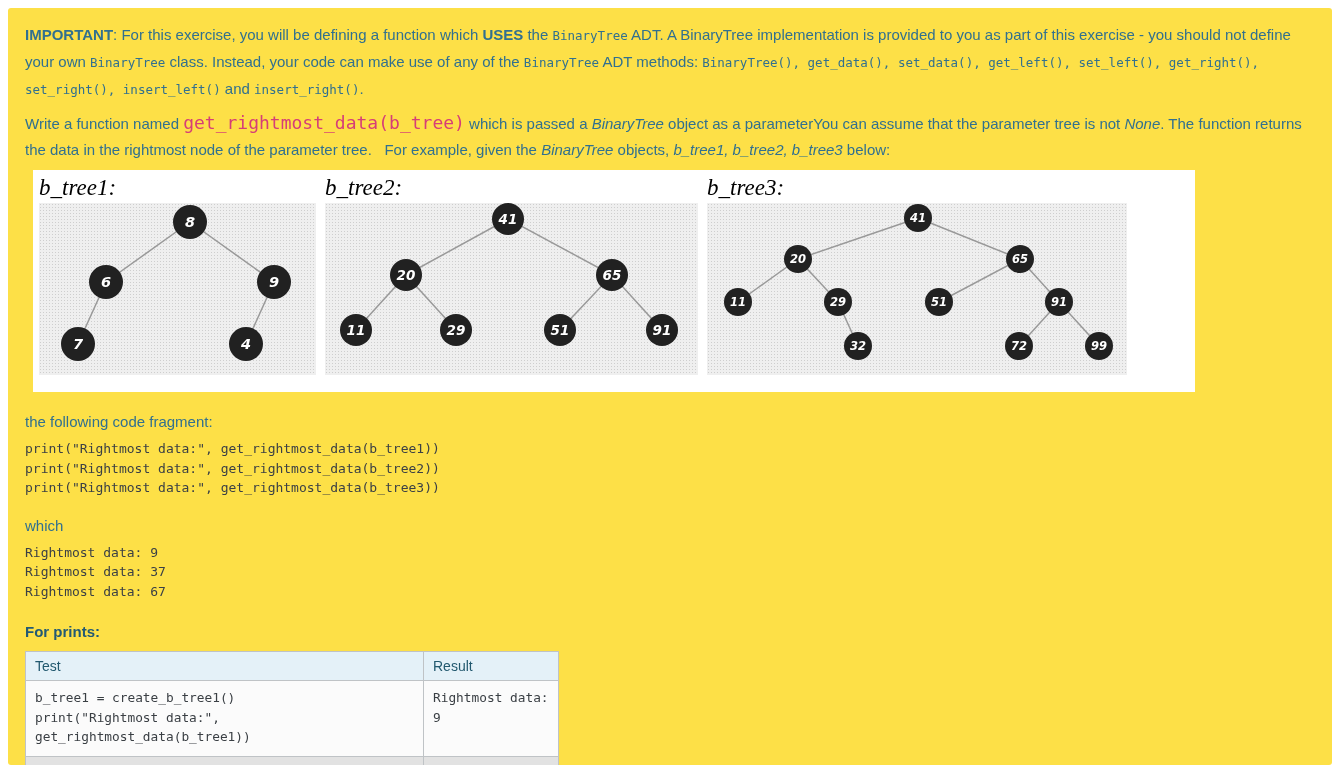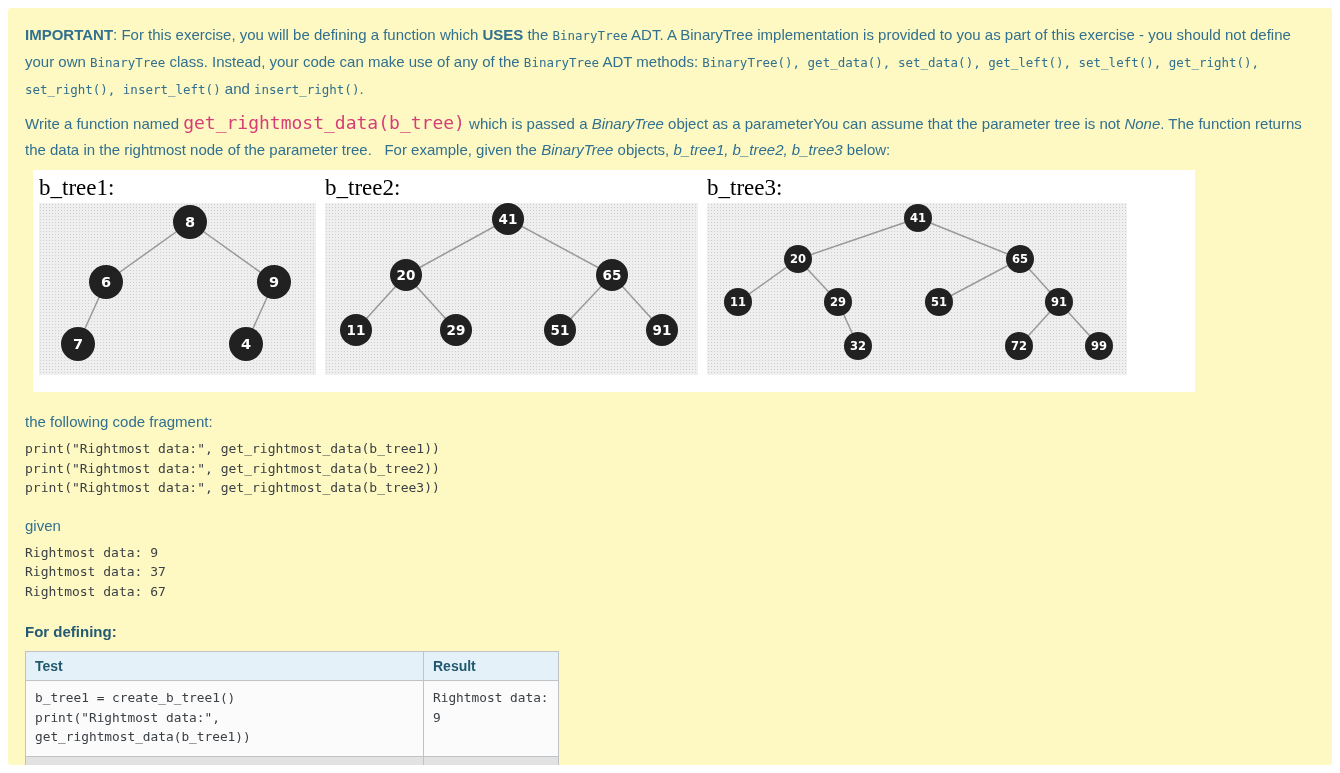--- a/index.html
+++ b/index.html
@@ -1,36 +1,36 @@
 <!DOCTYPE html>
 <html><head>
 <meta charset="utf-8">
 <style>
   * { box-sizing: border-box; margin: 0; padding: 0; }
   html, body { width: 1340px; height: 773px; background: #ffffff; }
   body { font-family: "Liberation Sans", sans-serif; position: relative; }
 
   .panel {
     position: absolute; left: 8px; top: 8px; width: 1324px; height: 757px;
-    background: #fef9c3; border-radius: 3px; padding: 14px 17px; overflow: hidden;
+    background: #fde047; border-radius: 3px; padding: 14px 17px; overflow: hidden;
   }
 
   .para { font-size: 15px; line-height: 26px; color: #31708f; margin-bottom: 7px; max-width: 1292px; }
   .para .seg-b { font-weight: bold; }
   .para .seg-i { font-style: italic; }
   .para .seg-m {
     font-family: "DejaVu Sans Mono", monospace; font-size: 12.5px; color: #31708f;
   }
   .para .seg-pm {
     font-family: "DejaVu Sans Mono", monospace; font-size: 18px; color: #d63d77;
   }
 
   .trees-box {
     background: #ffffff; margin: 6px 0 0 8px; width: 1162px; height: 222px;
-    padding: 2px 0 0 6px; display: flex; gap: 9px;
+    padding: 2px 0 0 6px; display: flex; gap: 9px; font-style: italic;
   }
   .tree-fig { display: flex; flex-direction: column; }
   .tree-label {
     font-family: "Liberation Serif", "DejaVu Serif", serif; font-size: 23px;
     color: #000000; line-height: 31px; height: 31px;
   }
   .tree-img {
     background-color: #efefef;
     background-image: radial-gradient(rgba(130,130,130,0.30) 0.6px, transparent 0.9px);
     background-size: 3px 3px;
@@ -48,21 +48,21 @@
 
   .example-heading { font-size: 15px; font-weight: bold; color: #235a74; margin-top: 22px; }
 
   table.results {
     border-collapse: collapse; margin-top: 11px; background: #fbfbfb;
   }
   table.results th, table.results td {
     border: 1px solid #bfc3c6; text-align: left; vertical-align: top;
   }
   table.results th {
-    background: #e4f1f8; color: #22596f; font-size: 14px; font-weight: bold;
+    background: #e4f1f8; color: #22596f; font-size: 14px; font-weight: normal;
     padding: 6px 9px;
   }
   table.results td {
     font-family: "DejaVu Sans Mono", monospace; font-size: 12.8px; line-height: 19.5px;
     color: #3a3f44; padding: 7px 9px 9px 9px;
   }
   table.results .col-test { width: 398px; }
   table.results .col-result { width: 135px; }
   table.results tr.alt td { background: #e2e2e2; }
 </style>
@@ -207,28 +207,28 @@
   </figure>
 </div>
 
   <div class="section-label lbl-fragment">the following code fragment:</div>
   <div class="codeblock">
       <div>print("Rightmost data:", get_rightmost_data(b_tree1))</div>
       <div>print("Rightmost data:", get_rightmost_data(b_tree2))</div>
       <div>print("Rightmost data:", get_rightmost_data(b_tree3))</div>
     </div>
 
-  <div class="section-label lbl-prints">given</div>
+  <div class="section-label lbl-prints">which</div>
   <div class="codeblock">
       <div>Rightmost data: 9</div>
       <div>Rightmost data: 37</div>
       <div>Rightmost data: 67</div>
     </div>
 
-  <div class="example-heading">For defining:</div>
+  <div class="example-heading">For prints:</div>
 
   <table class="results">
     <thead>
       <tr>
         <th class="col-test">Test</th>
         <th class="col-result">Result</th>
       </tr>
     </thead>
     <tbody>
         <tr>

